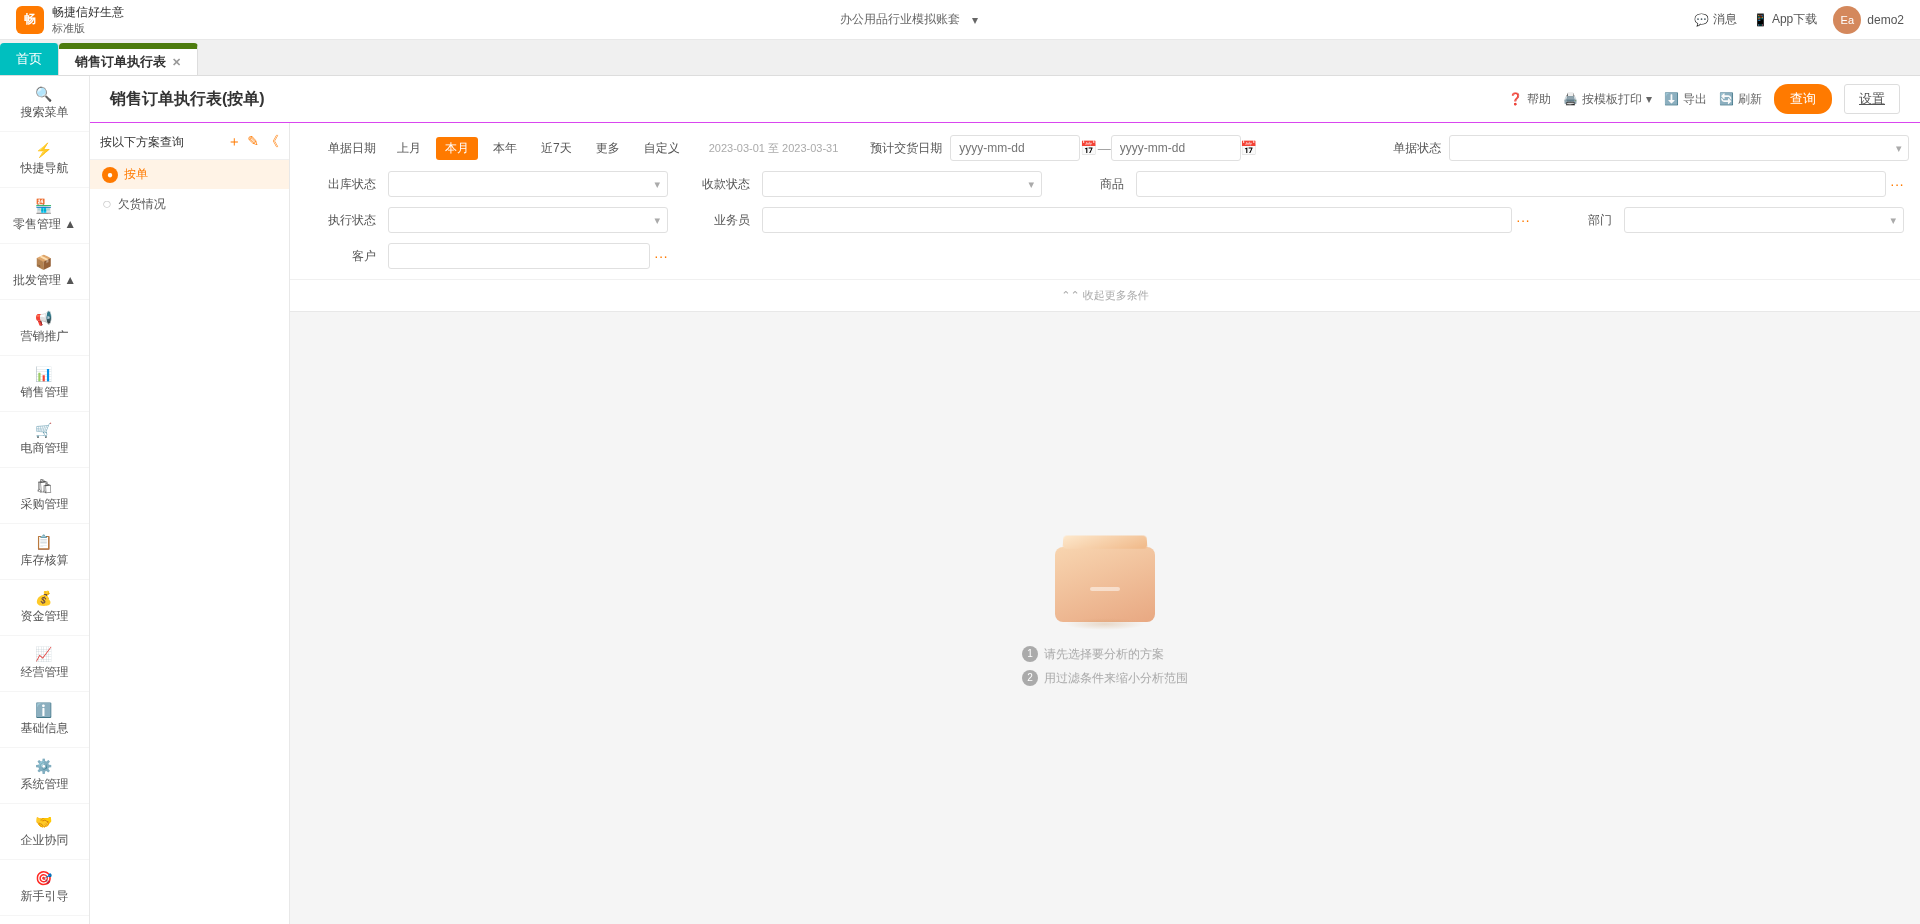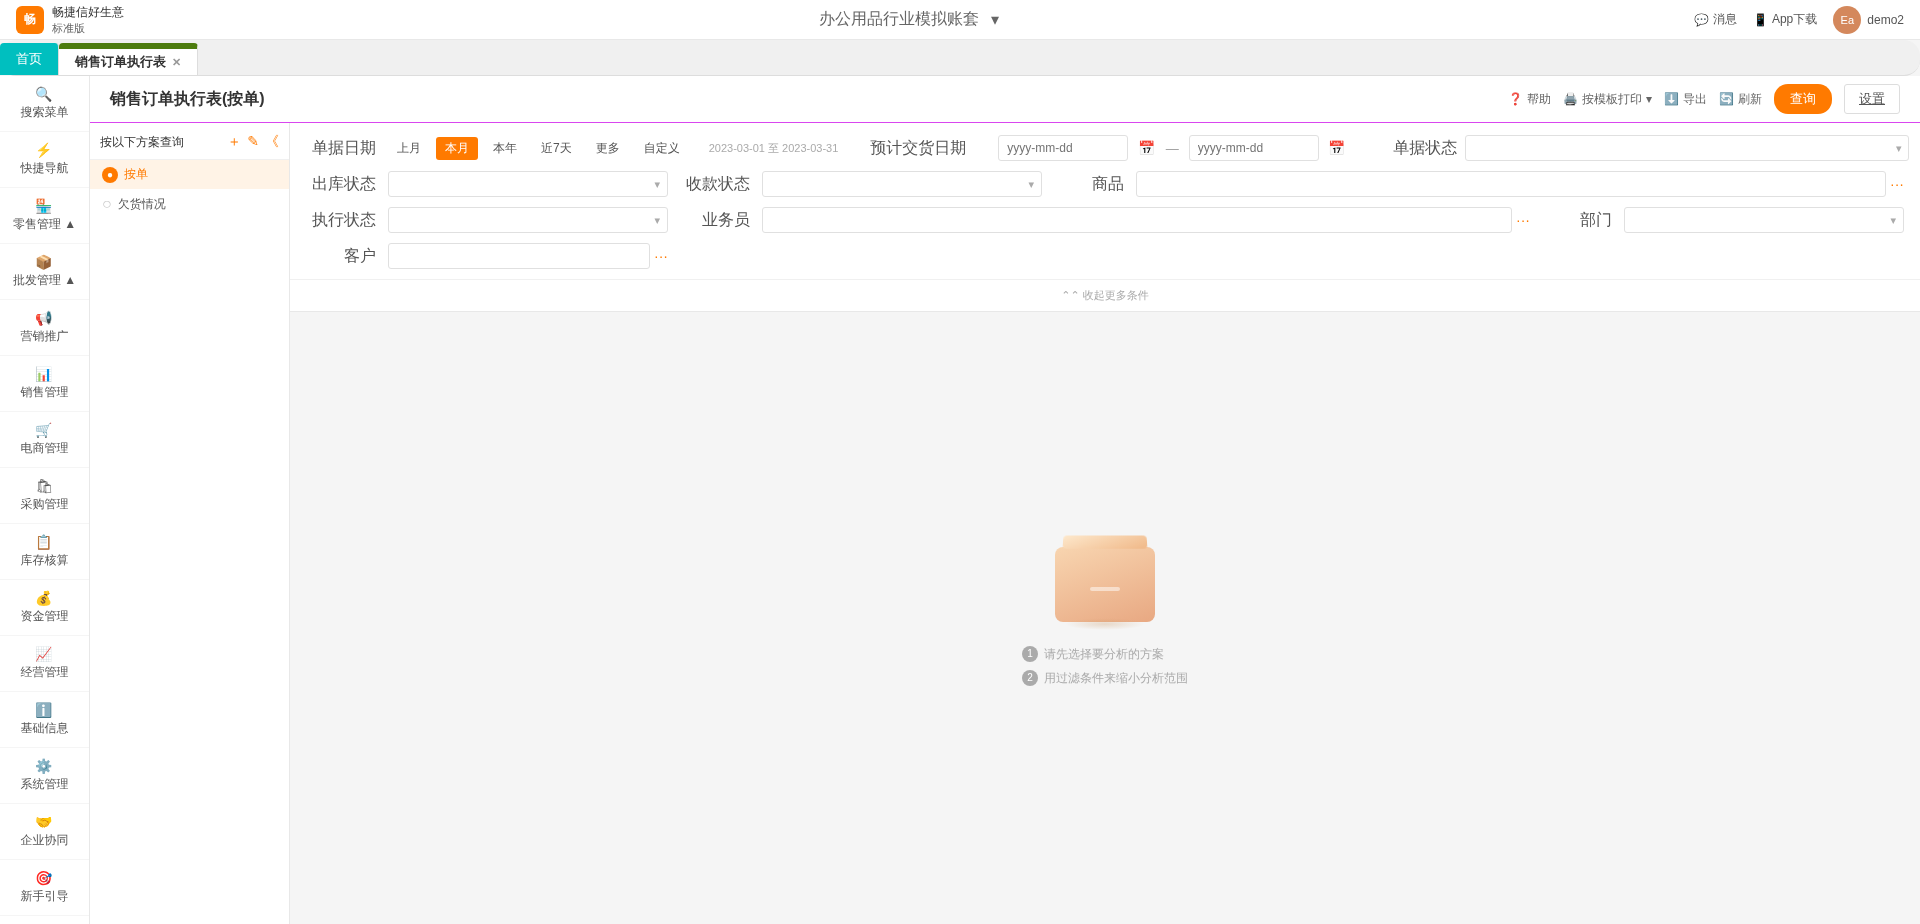--- a/index.html
+++ b/index.html
@@ -16,37 +16,36 @@
       padding: 0 16px;
     }
     .top-header-left { display: flex; align-items: center; gap: 8px; }
     .logo-icon {
       width: 28px; height: 28px; background: #ff7a00;
       border-radius: 6px; display: flex; align-items: center; justify-content: center;
       color: #fff; font-size: 12px; font-weight: bold;
     }
     .app-title { font-size: 11px; color: #666; }
     .app-title-main { font-size: 12px; color: #333; font-weight: 500; }
-    .top-header-center { color: #666; font-size: 16px; display: flex; align-items: center; gap: 12px; }
+    .top-header-center { color: #666; font-size: 12px; display: flex; align-items: center; gap: 12px; }
     .top-header-right { display: flex; align-items: center; gap: 16px; }
     .header-action { display: flex; align-items: center; gap: 4px; color: #555; font-size: 12px; cursor: pointer; }
     .avatar {
       width: 28px; height: 28px; border-radius: 50%; background: #d4885c;
       display: flex; align-items: center; justify-content: center; color: #fff; font-size: 11px;
     }
 
     
     .tab-bar {
       height: 36px;
       background: #f0f0f0;
       display: flex;
       align-items: flex-end;
       padding-left: 0;
       border-bottom: 1px solid #ddd;
-      border-radius: 16px;
     }
     .tab-item {
       height: 32px; padding: 0 16px;
       display: flex; align-items: center; gap: 6px;
       cursor: pointer; font-size: 13px; color: #555;
       background: #e8e8e8; border-right: 1px solid #ddd;
       border-radius: 4px 4px 0 0; margin-top: 4px;
     }
     .tab-item.active {
       background: #fff; color: #333; font-weight: 700;
@@ -115,39 +114,39 @@
       padding: 6px 12px; display: flex; align-items: center; gap: 6px;
       cursor: pointer; font-size: 12px; color: #555;
     }
     .plan-item.active { color: #ff7a00; background: #fff3e6; }
     .plan-badge {
       background: #ff7a00; color: #fff; border-radius: 50%;
       width: 16px; height: 16px; font-size: 10px;
       display: flex; align-items: center; justify-content: center;
     }
     .filter-row { display: flex; align-items: center; gap: 12px; margin-bottom: 10px; flex-wrap: wrap; }
-    .filter-label { color: #555; font-size: 16px; width: 70px; text-align: right; flex-shrink: 0; }
+    .filter-label { color: #555; font-size: 12px; width: 70px; text-align: right; flex-shrink: 0; }
     .filter-control { flex: 1; min-width: 120px; max-width: 280px; }
     .filter-input {
       width: 100%; border: 1px solid #e0e0e0; border-radius: 3px;
       padding: 5px 8px; font-size: 12px; color: #333; outline: none;
       background: #fff;
     }
     .filter-select {
       width: 100%; border: 1px solid #e0e0e0; border-radius: 3px;
       padding: 5px 8px; font-size: 12px; color: #333; outline: none;
       background: #fff; appearance: none; cursor: pointer;
       position: relative;
     }
     .select-wrapper { position: relative; }
     .select-wrapper::after {
       content: '▾'; position: absolute; right: 8px; top: 50%;
       transform: translateY(-50%); color: #aaa; pointer-events: none; font-size: 11px;
     }
-    .date-range { display: flex; align-items: center; gap: 10px; margin-left: 24px; }
+    .date-range { display: flex; align-items: center; gap: 0; }
     .date-input {
       border: 1px solid #e0e0e0; border-radius: 3px;
       padding: 5px 8px; font-size: 12px; color: #aaa; outline: none;
       width: 130px; background: #fff;
     }
     .date-icon { color: #ff7a00; font-size: 14px; cursor: pointer; }
     .date-separator { color: #999; }
 
     
     .date-tabs { display: flex; align-items: center; gap: 6px; margin-right: 8px; flex-shrink: 0; }

